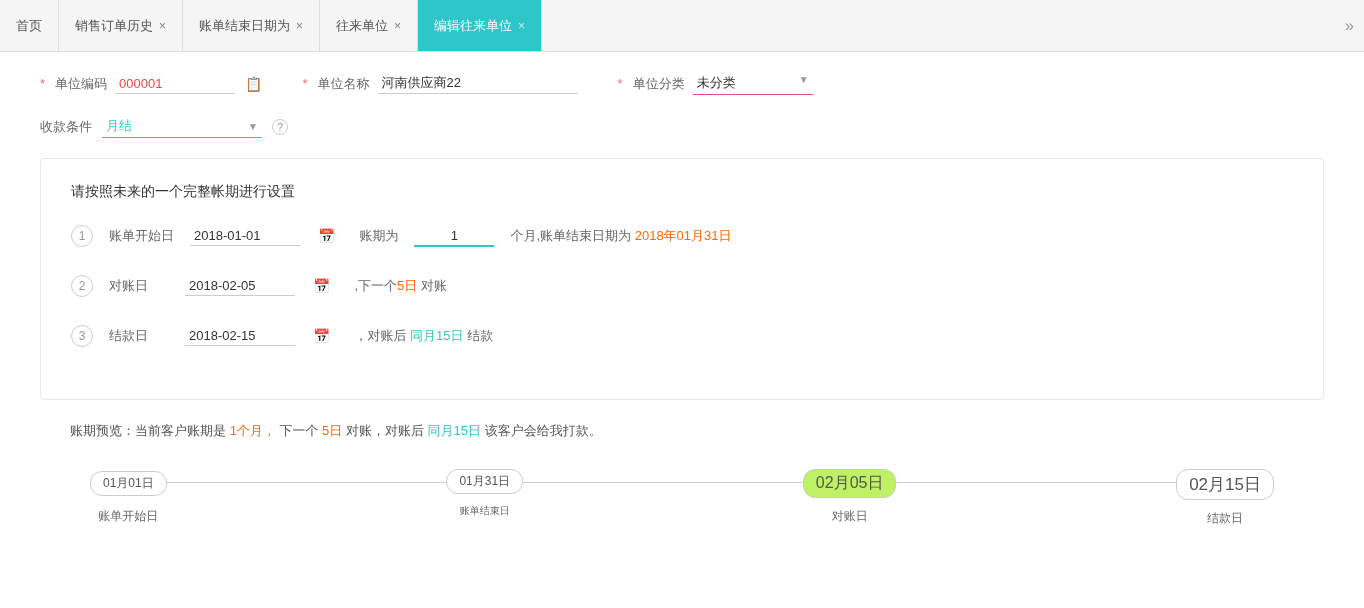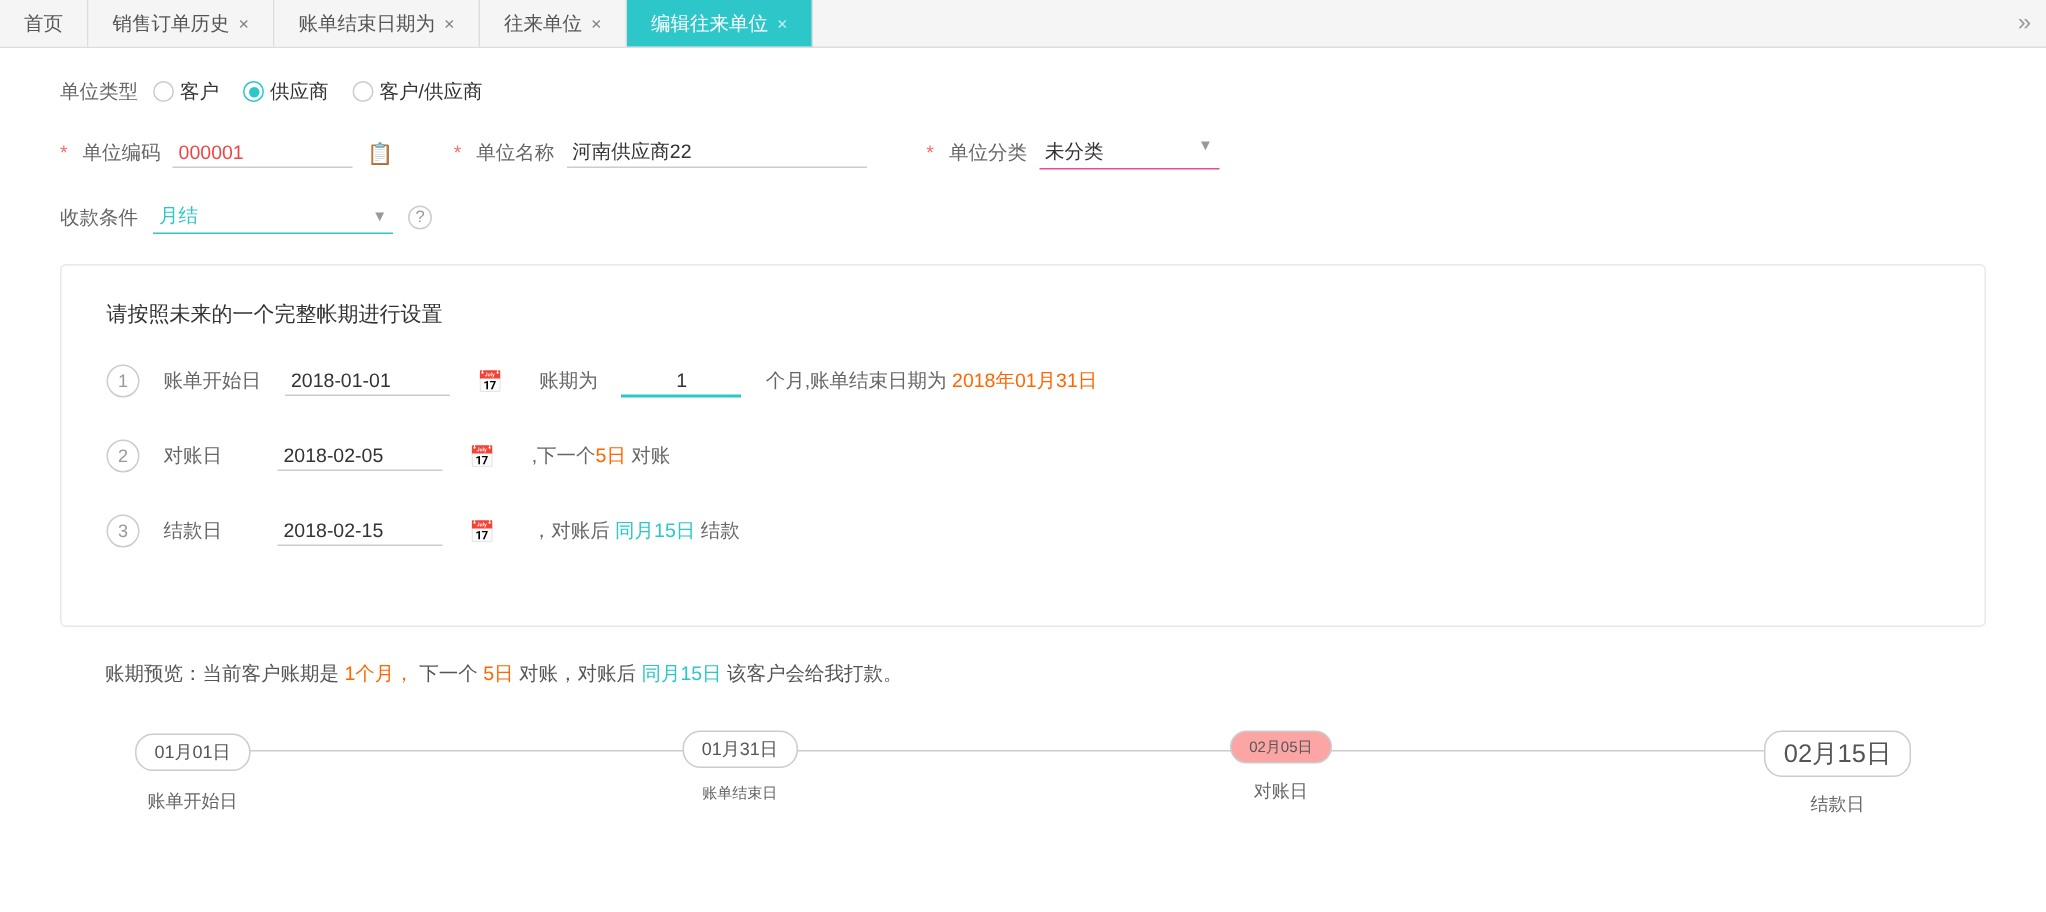--- a/index.html
+++ b/index.html
@@ -4,21 +4,21 @@
   <style>
     * { box-sizing: border-box; margin: 0; padding: 0; }
     body { font-family: 'Microsoft YaHei', Arial, sans-serif; font-size: 13px; background: #f5f5f5; color: #333; }
 
     
     .tab-bar {
       display: flex;
       align-items: stretch;
       background: #f5f5f5;
       border-bottom: 1px solid #ddd;
-      height: 32px;
+      height: 52px;
     }
     .tab {
       display: flex;
       align-items: center;
       padding: 0 16px;
       cursor: pointer;
       border-right: 1px solid #ddd;
       font-size: 13px;
       color: #555;
       background: #f5f5f5;
@@ -258,37 +258,20 @@
     <span>编辑往来单位</span>
     <span class="close-x">×</span>
   </div>
   <div class="tab-more">
     <span>»</span>
   </div>
 </div>
 
 <div class="main-content">
 
-  <div class="form-row">
-    <span class="form-label">单位类型</span>
-    <div class="radio-group">
-      <label class="radio-item">
-        <div class="radio-circle"></div>
-        <span>客户</span>
-      </label>
-      <label class="radio-item">
-        <div class="radio-circle checked"></div>
-        <span>供应商</span>
-      </label>
-      <label class="radio-item">
-        <div class="radio-circle"></div>
-        <span>客户/供应商</span>
-      </label>
-    </div>
-  </div>
 
   <div class="form-row" style="gap:40px;">
     <div style="display:flex;align-items:center;gap:8px;">
       <span class="required-star">*</span>
       <span class="form-label">单位编码</span>
       <input type="text" class="input-field code-field" value="000001" style="">
       <span class="calendar-icon">📋</span>
     </div>
     <div style="display:flex;align-items:center;gap:8px;">
       <span class="required-star">*</span>
@@ -380,21 +363,21 @@
         <div style="display:flex;flex-direction:column;align-items:center;gap:6px;">
           <div style="width:10px;height:10px;border-radius:50%;background:#bbb;margin-top:7px;"></div>
           <div style="border:1px solid #ccc;border-radius:12px;padding:3px 12px;font-size:12px;color:#555;background:#fff;margin-top:-24px;">
             <span>01月31日</span>
           </div>
           <span style="font-size:10px;color:#666;margin-top:4px;">账单结束日</span>
         </div>
 
         <div style="display:flex;flex-direction:column;align-items:center;gap:6px;">
           <div style="width:10px;height:10px;border-radius:50%;background:#bbb;margin-top:7px;"></div>
-          <div style="border:1px solid #ccc;border-radius:12px;padding:3px 12px;font-size:10px;color:#555;background:#fca5a5;margin-top:-24px;">
+          <div style="border:1px solid #ccc;border-radius:12px;padding:3px 12px;font-size:16px;color:#555;background:#bef264;margin-top:-24px;">
             <span>02月05日</span>
           </div>
           <span style="font-size:12px;color:#666;margin-top:4px;">对账日</span>
         </div>
 
         <div style="display:flex;flex-direction:column;align-items:center;gap:6px;">
           <div style="width:10px;height:10px;border-radius:50%;background:#bbb;margin-top:7px;"></div>
           <div style="border:1px solid #ccc;border-radius:12px;padding:3px 12px;font-size:17px;color:#555;background:#fff;margin-top:-24px;">
             <span>02月15日</span>
           </div>

